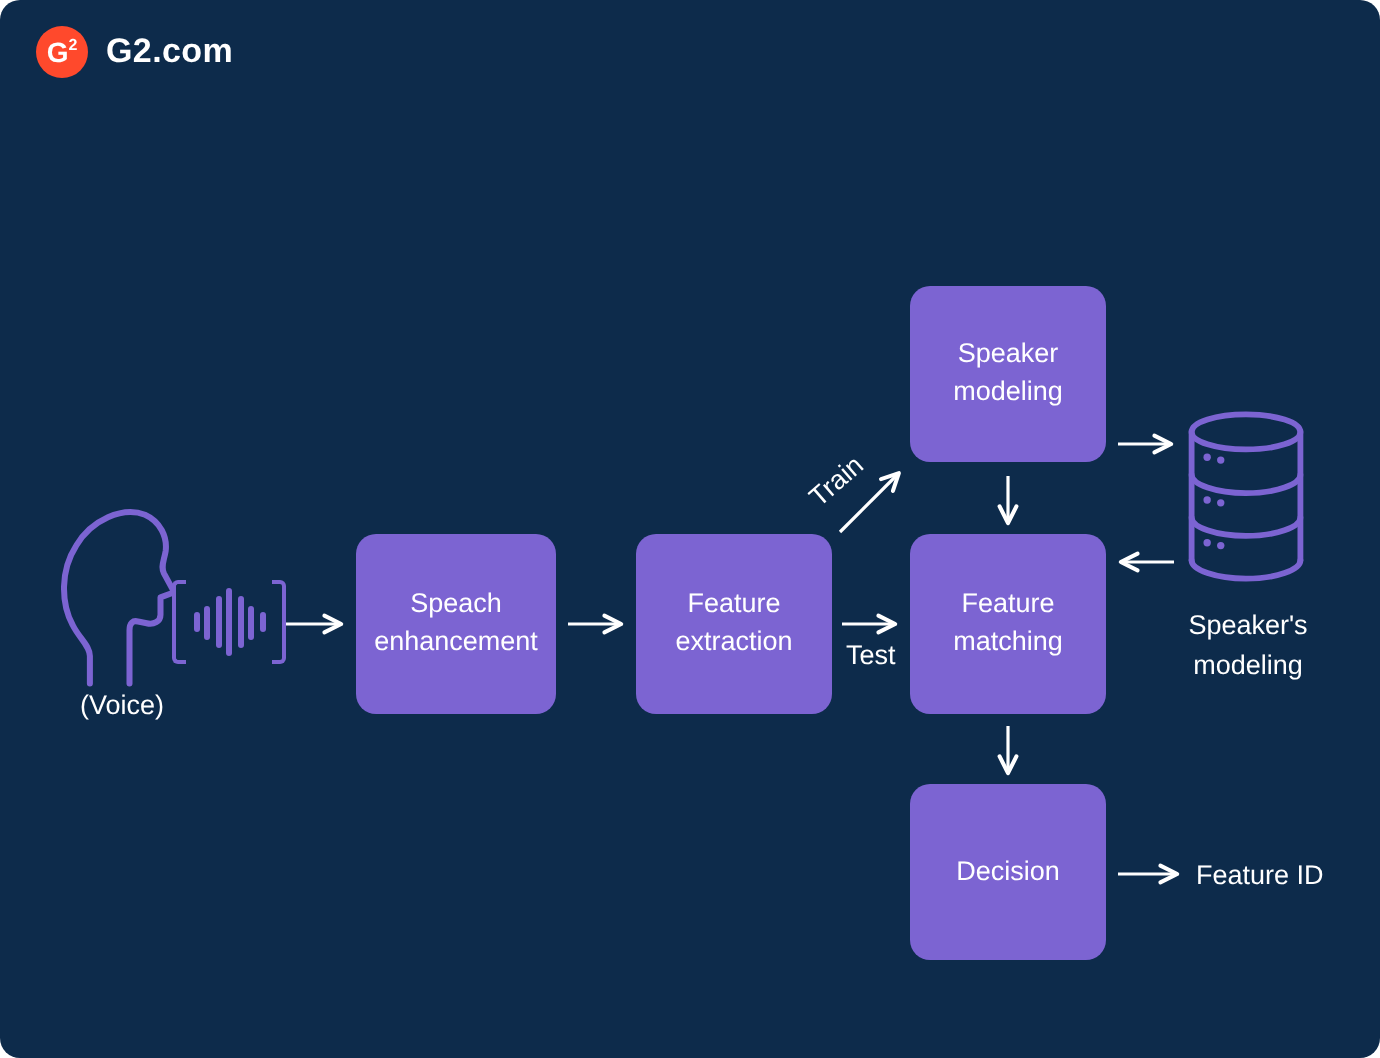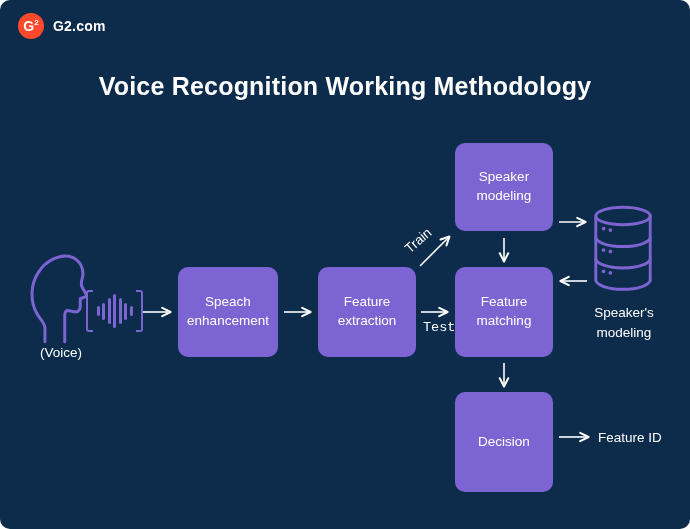--- a/index.html
+++ b/index.html
@@ -7,73 +7,72 @@
     position:relative;width:690px;height:529px;
     background:#0D2B4B;color:#ffffff;overflow:hidden;
     font-family:"Liberation Sans",sans-serif;border-radius:10px;
   }
   
   .brand{position:absolute;top:13px;left:18px;display:flex;align-items:center;gap:9px;}
   .logo-circle{width:26px;height:26px;border-radius:50%;background:#FF492C;
     display:flex;align-items:center;justify-content:center;font-weight:bold;color:#fff;}
   .logo-circle .g{font-size:14px;line-height:1;}
   .logo-circle sup{font-size:8px;line-height:1;margin:-7px 0 0 0;}
-  .brand-text{font-size:14px;font-weight:700;letter-spacing:.2px;}
+  .brand-text{font-size:17px;font-weight:700;letter-spacing:.2px;}
   
   h1.title{position:absolute;top:72px;left:0;right:0;margin:0;text-align:center;
     font-size:25px;font-weight:800;letter-spacing:.2px;}
   
   .node{position:absolute;width:98px;height:90px;background:#7C64D2;border-radius:10px;
     display:flex;align-items:center;justify-content:center;text-align:center;
     font-size:13.5px;line-height:1.4;padding:0 12px;box-sizing:border-box;}
   .node-se{left:178px;top:267px;width:100px;}
   .node-fe{left:318px;top:267px;}
   .node-sm{left:455px;top:143px;height:88px;}
   .node-fm{left:455px;top:267px;}
-  .node-dec{left:455px;top:392px;height:100px;}
+  .node-dec{left:455px;top:392px;height:88px;}
   
   .face-icon{position:absolute;left:26px;top:243px;}
   .waveform{position:absolute;left:86px;top:289px;display:flex;align-items:center;height:44px;}
   .bracket{width:7px;height:42px;border:2.5px solid #7C64D2;box-sizing:border-box;border-radius:3px;}
   .bracket.left{border-right:none;border-top-right-radius:0;border-bottom-right-radius:0;}
   .bracket.right{border-left:none;border-top-left-radius:0;border-bottom-left-radius:0;}
   .bars{display:flex;align-items:center;gap:2.5px;margin:0 3.5px;}
   .bars i{display:block;width:3px;border-radius:2px;background:#7C64D2;}
   .bars i:nth-child(1){height:10px;}
   .bars i:nth-child(2){height:17px;}
   .bars i:nth-child(3){height:26px;}
   .bars i:nth-child(4){height:34px;}
   .bars i:nth-child(5){height:26px;}
   .bars i:nth-child(6){height:17px;}
   .bars i:nth-child(7){height:10px;}
   .db-icon{position:absolute;left:589px;top:203px;}
   
   .lbl{position:absolute;font-size:13.5px;color:#fff;}
   .lbl-voice{left:40px;top:345px;width:130px;}
-  .lbl-test{left:423px;top:320px;font-family:Liberation Mono, monospace;}
+  .lbl-test{left:423px;top:320px;}
   .lbl-train{left:403px;top:233px;transform:rotate(-41deg);}
   .lbl-db{left:576px;top:303px;width:96px;text-align:center;line-height:1.45;}
   .lbl-speaker-id{left:598px;top:430px;}
   
   .arrows{position:absolute;left:0;top:0;pointer-events:none;}
 </style>
 </head>
 <body>
 
 <div class="canvas">
 
   <div class="brand">
     <div class="logo-circle">
       <span class="g">G</span>
         <sup>2</sup>
     </div>
     <span class="brand-text">G2.com</span>
   </div>
 
-  <h1 class="title">Voice Recognition Working Methodology</h1>
 
   <svg class="arrows" width="690" height="529" viewBox="0 0 690 529">
     <defs>
       <marker id="arrow" viewBox="0 0 10 10" refX="8" refY="5" markerWidth="7.5" markerHeight="7.5" orient="auto-start-reverse">
         <path d="M1.5 1.5 L8.5 5 L1.5 8.5" fill="none" stroke="#ffffff" stroke-width="1.7" stroke-linecap="round" stroke-linejoin="round"></path>
       </marker>
     </defs>
     <g stroke="#ffffff" stroke-width="1.6" fill="none">
       <line x1="143" y1="312" x2="170" y2="312" marker-end="url(#arrow)"></line>
       <line x1="284" y1="312" x2="310" y2="312" marker-end="url(#arrow)"></line>

